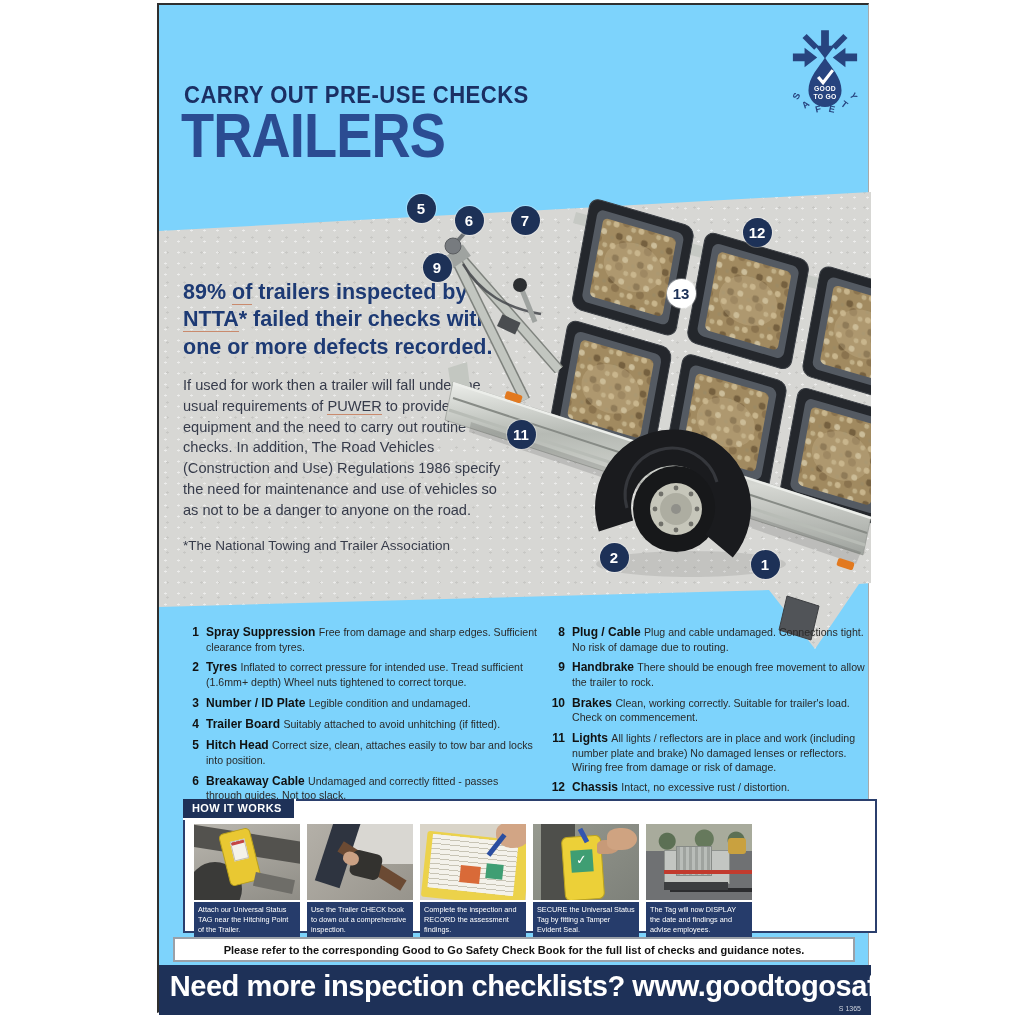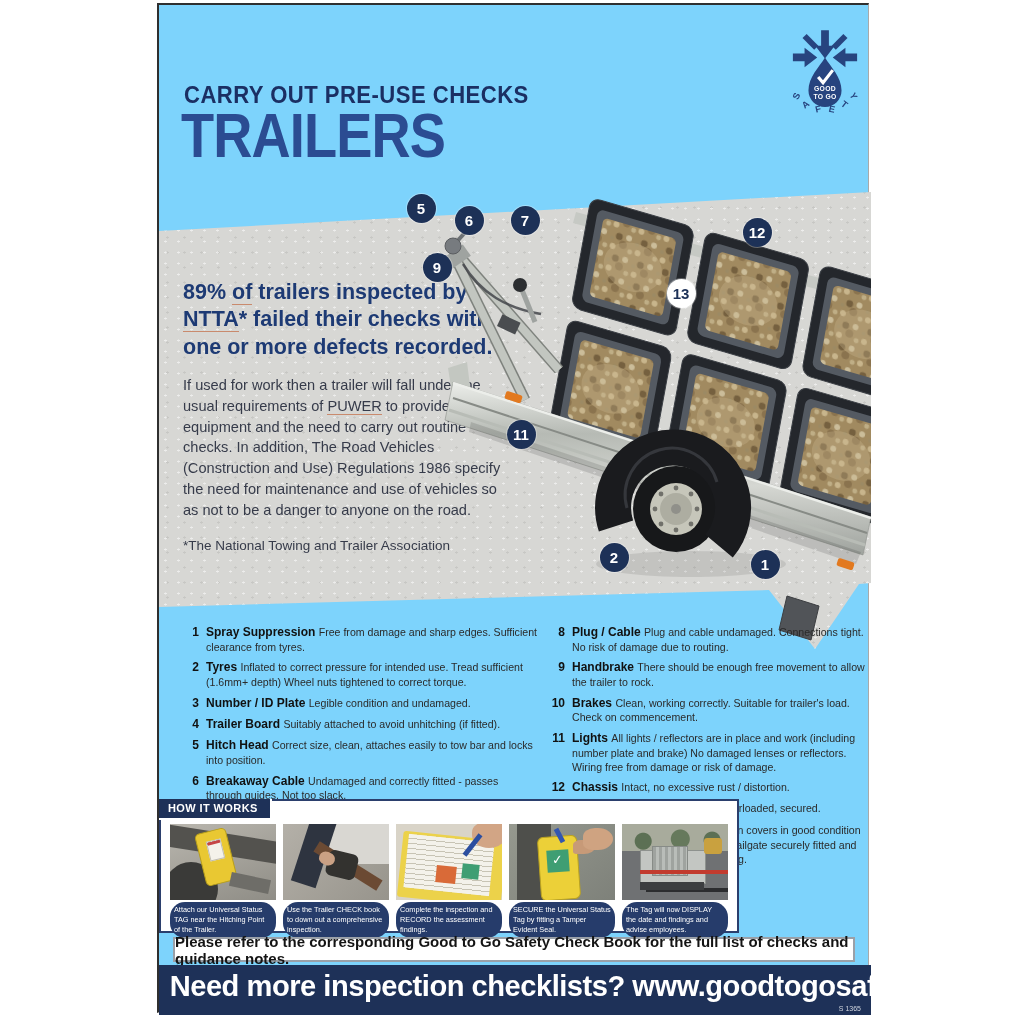--- a/index.html
+++ b/index.html
@@ -60,31 +60,31 @@
   .check-col{position:absolute;top:620px;}
   #check-col-1{left:20px;width:358px;}
   #check-col-2{left:386px;width:322px;}
   .check-item{display:grid;grid-template-columns:20px 1fr;column-gap:7px;margin-bottom:5.5px;
        font-size:10.6px;line-height:1.32;color:#222;}
   .check-item .num{font-weight:700;font-size:12px;color:#111;text-align:right;}
   .check-item .ttl{font-weight:700;font-size:12px;color:#111;}
   .check-item .dsc{color:#2a2a2a;}
 
   
-  #how-box{position:absolute;left:0;top:794px;width:580px;height:134px;border:2px solid #2b3f6d;
+  #how-box{position:absolute;left:24px;top:794px;width:694px;height:134px;border:2px solid #2b3f6d;
        box-sizing:border-box;background:#fff;}
   #how-tab{position:absolute;left:-2px;top:-2px;height:19px;background:#1e3158;color:#fff;
        font-size:11px;font-weight:700;line-height:19px;padding:0 12px 0 9px;letter-spacing:.4px;
        border-right:2px solid #fff;border-bottom:2px solid #fff;}
   #panels{display:flex;gap:7px;padding:23px 8px 6px 9px;}
   .panel{width:106px;}
   .photo{position:relative;width:106px;height:76px;overflow:hidden;background:#a8a8a2;}
   .photo i{position:absolute;display:block;}
   .caption{margin-top:2px;background:#263c6b;color:#fff;font-size:7.3px;line-height:1.35;
-       padding:3px 4px;min-height:22px;border-radius:15px;}
+       padding:3px 4px;min-height:22px;}
   .caption .b{font-weight:400;}
 
   
   .scene-1{background:linear-gradient(160deg,#b9b6ae,#8f8d86);}
   .scene-1 .s1{width:140px;height:22px;background:#53524e;left:-12px;top:10px;transform:rotate(9deg);}
   .scene-1 .s2{width:54px;height:54px;border-radius:50%;background:#3a3a38;left:-6px;top:38px;}
   .scene-1 .s3{width:30px;height:52px;background:#e9c832;border:1px solid #b89f1c;border-radius:5px;
        left:30px;top:6px;transform:rotate(-14deg);}
   .scene-1 .s4{width:13px;height:18px;background:#f4f2ea;left:38px;top:16px;transform:rotate(-14deg);
        box-shadow:0 4px 0 -1px #c54545 inset;border:1px solid #c0bdb2;}
@@ -127,21 +127,21 @@
   .scene-6 .s2{width:64px;height:32px;background:#c3c6c2;border:1px solid #8e928e;left:18px;top:26px;}
   .scene-6 .s3{width:34px;height:28px;left:30px;top:22px;
        background:repeating-linear-gradient(90deg,#9fa39f 0 3px,#b9bdb9 3px 6px);border:1px solid #878b87;}
   .scene-6 .s4{width:64px;height:8px;background:#3c3e40;left:18px;top:58px;
        box-shadow:4px 4px 0 -2px #2c2d2f,44px 4px 0 -2px #2c2d2f, -2px -14px 0 -2px #c23b2e,58px -14px 0 -2px #c23b2e;}
   .scene-6 .s5{width:18px;height:16px;background:#c9a13f;right:6px;top:14px;border-radius:3px;}
 
   
   #note-box{position:absolute;left:14px;top:932px;width:682px;height:25px;border:2px solid #9aa0a8;
        box-sizing:border-box;display:flex;align-items:center;justify-content:center;
-       font-size:15px;font-weight:700;color:#141414;background:#fff;}
+       font-size:11px;font-weight:700;color:#141414;background:#fff;}
   #footer-bar{position:absolute;left:0;top:960px;width:712px;height:50px;background:#1e3158;}
   #footer-text{position:absolute;width:100%;text-align:center;top:4px;font-size:30px;font-weight:800;
        color:#fff;transform:scaleX(.97);letter-spacing:-.5px;white-space:nowrap;}
   #footer-code{position:absolute;right:10px;bottom:3px;font-size:7px;color:#cfd4de;}
 </style>
 </head>
 <body>
 
 <div id="poster">
 

